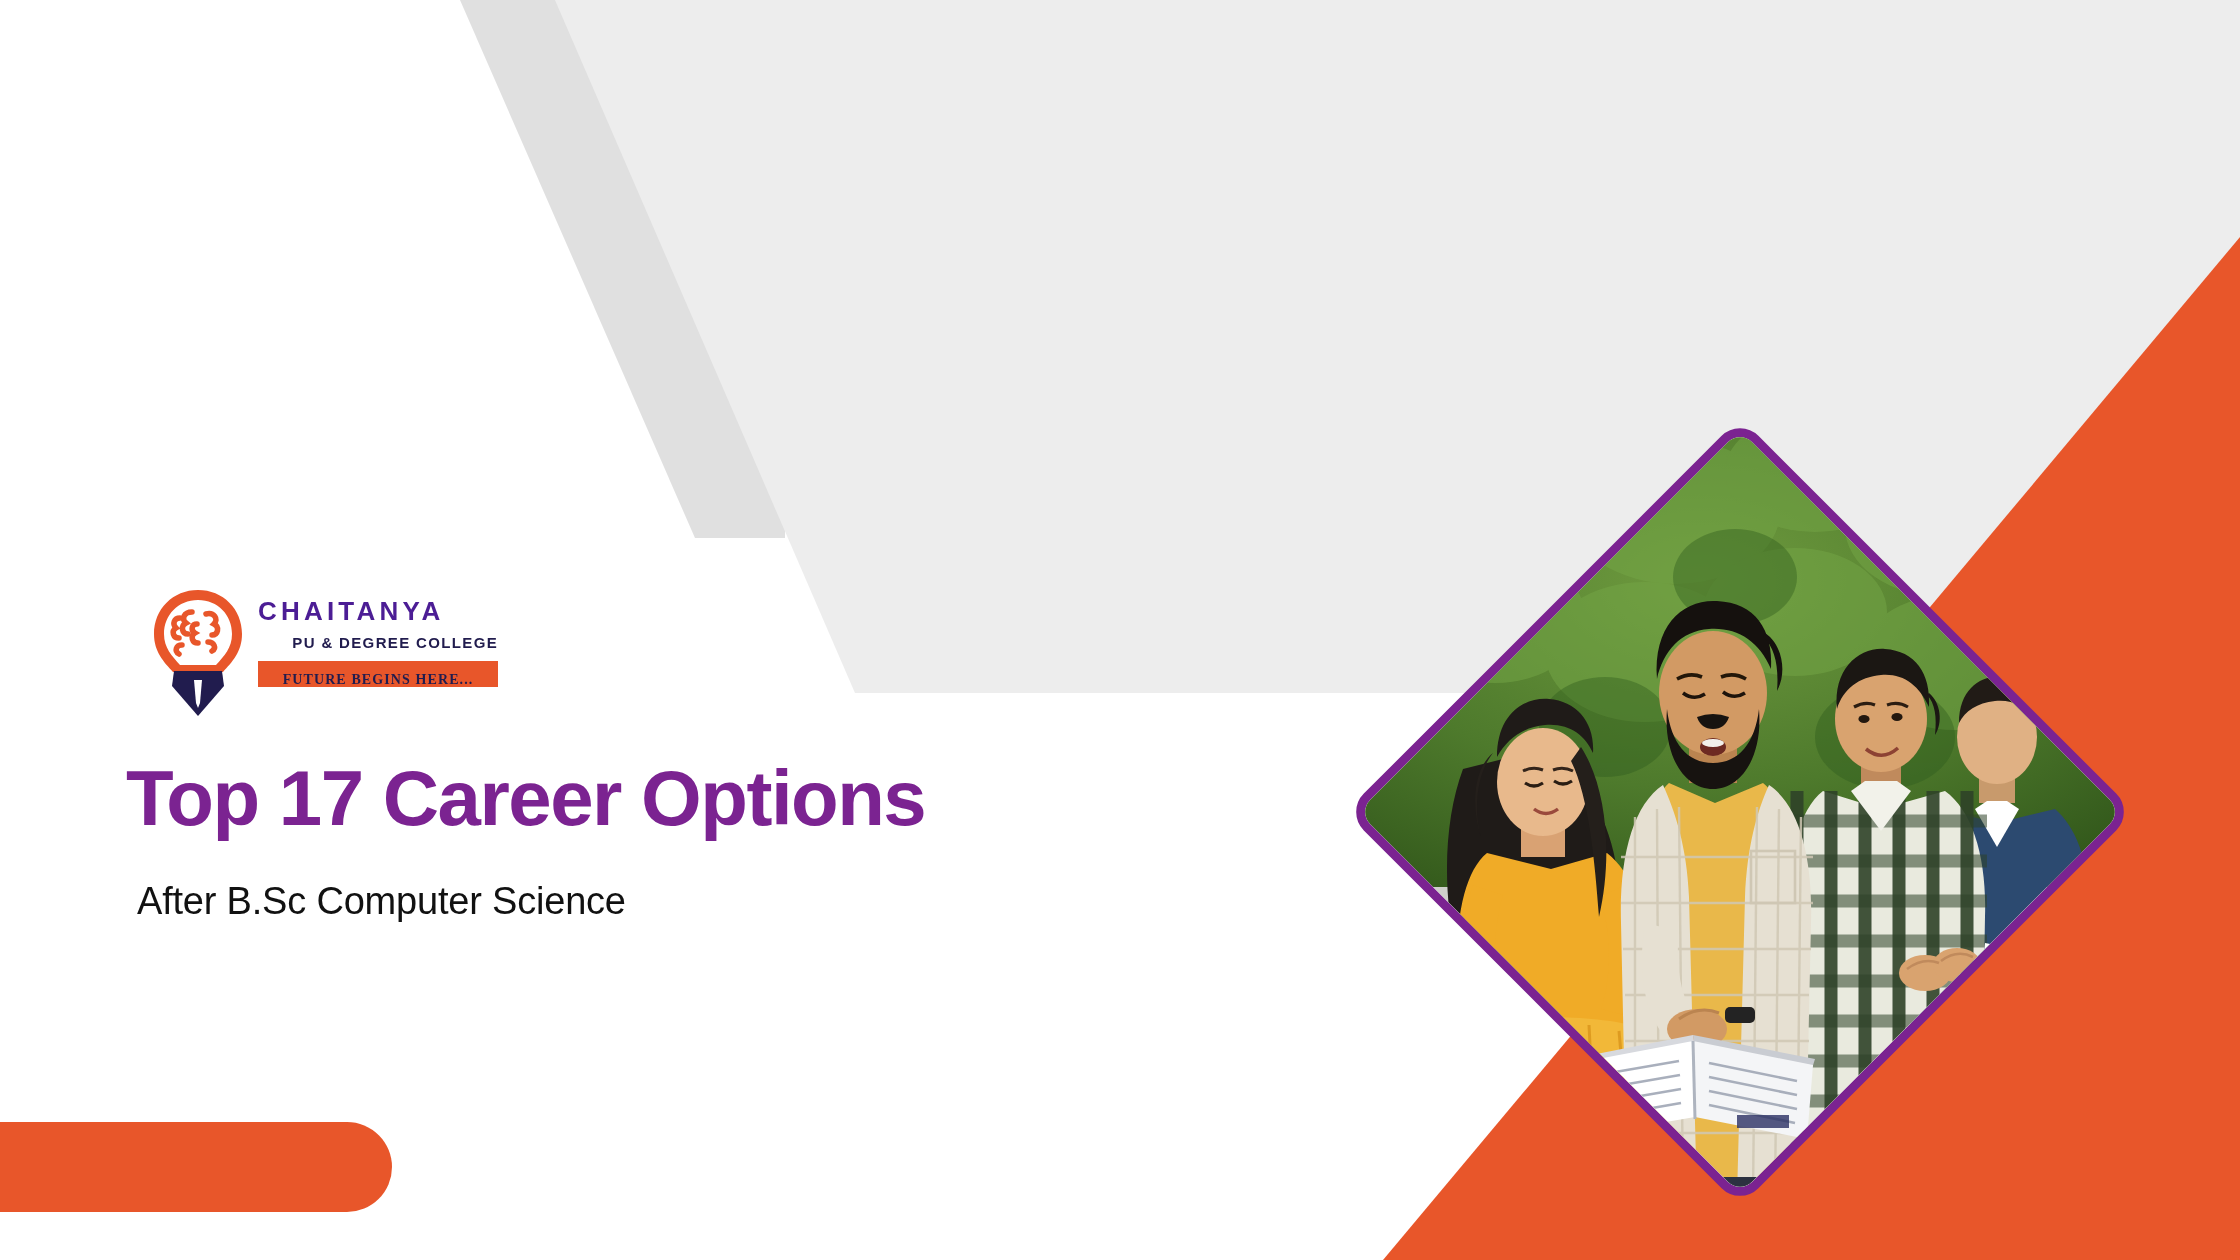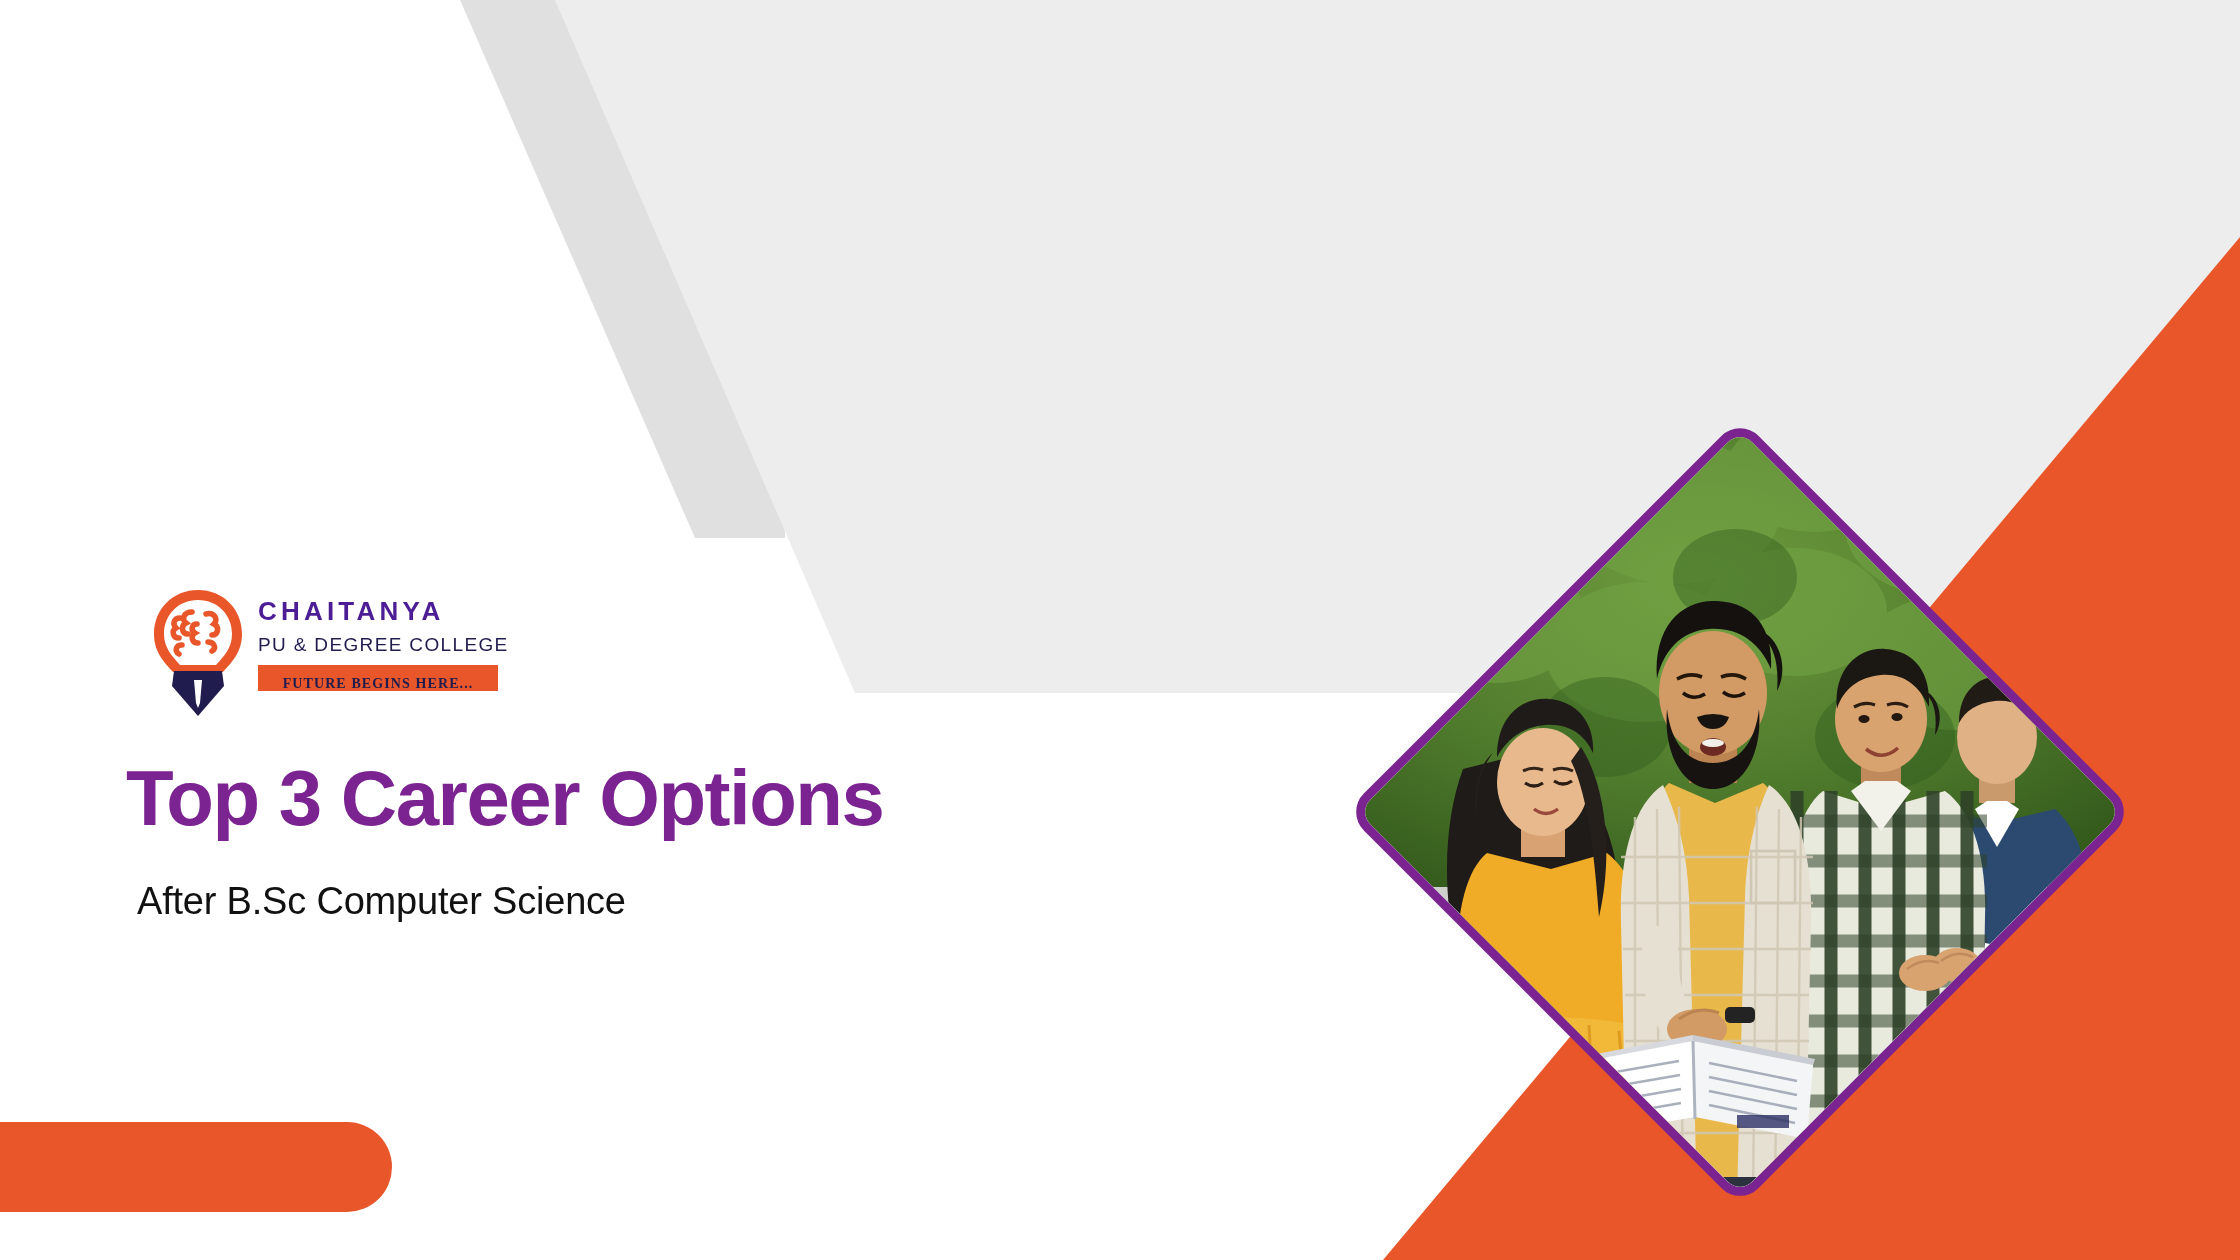--- a/index.html
+++ b/index.html
@@ -30,21 +30,21 @@
     position:absolute;left:0;top:0;width:96px;height:130px;
   }
   #logo-wordmark{
     position:absolute;left:108px;top:10px;width:240px;
   }
   #logo-name{
     font-size:26px;letter-spacing:4.2px;font-weight:bold;
     color:#4c1d95;line-height:1;white-space:nowrap;
   }
   #logo-sub{
-    font-size:19px;letter-spacing:1.35px;font-weight:normal;
+    font-size:15px;letter-spacing:1.35px;font-weight:bold;
     color:#211C4E;line-height:1;margin-top:11px;text-align:right;
     white-space:nowrap;
   }
   #logo-tagline-bar{
     margin-top:11px;
     background:#E8562A;
     height:26px;
     display:flex;align-items:flex-end;justify-content:center;
   }
   #logo-tagline{
@@ -149,21 +149,21 @@
     <div id="logo-wordmark">
       <div id="logo-name">CHAITANYA</div>
       <div id="logo-sub">PU &amp; DEGREE COLLEGE</div>
       <div id="logo-tagline-bar">
         <span id="logo-tagline">FUTURE BEGINS HERE...</span>
       </div>
     </div>
   </div>
 
   <div id="headline-block">
-    <h1 id="headline">Top 3 Career Options</h1>
+    <h1 id="headline">Top 17 Career Options</h1>
     <p id="subheadline">After B.Sc Computer Science</p>
   </div>
 
   <div id="diamond-photo">
     <div id="diamond-inner">
       <svg id="photo-svg" viewBox="0 0 790 790" preserveAspectRatio="xMidYMid slice">
         <defs>
           <linearGradient id="skyg" x1="0" y1="0" x2="0" y2="1">
             <stop offset="0" stop-color="#d9dcd4"></stop>
             <stop offset="1" stop-color="#eceee9"></stop>

